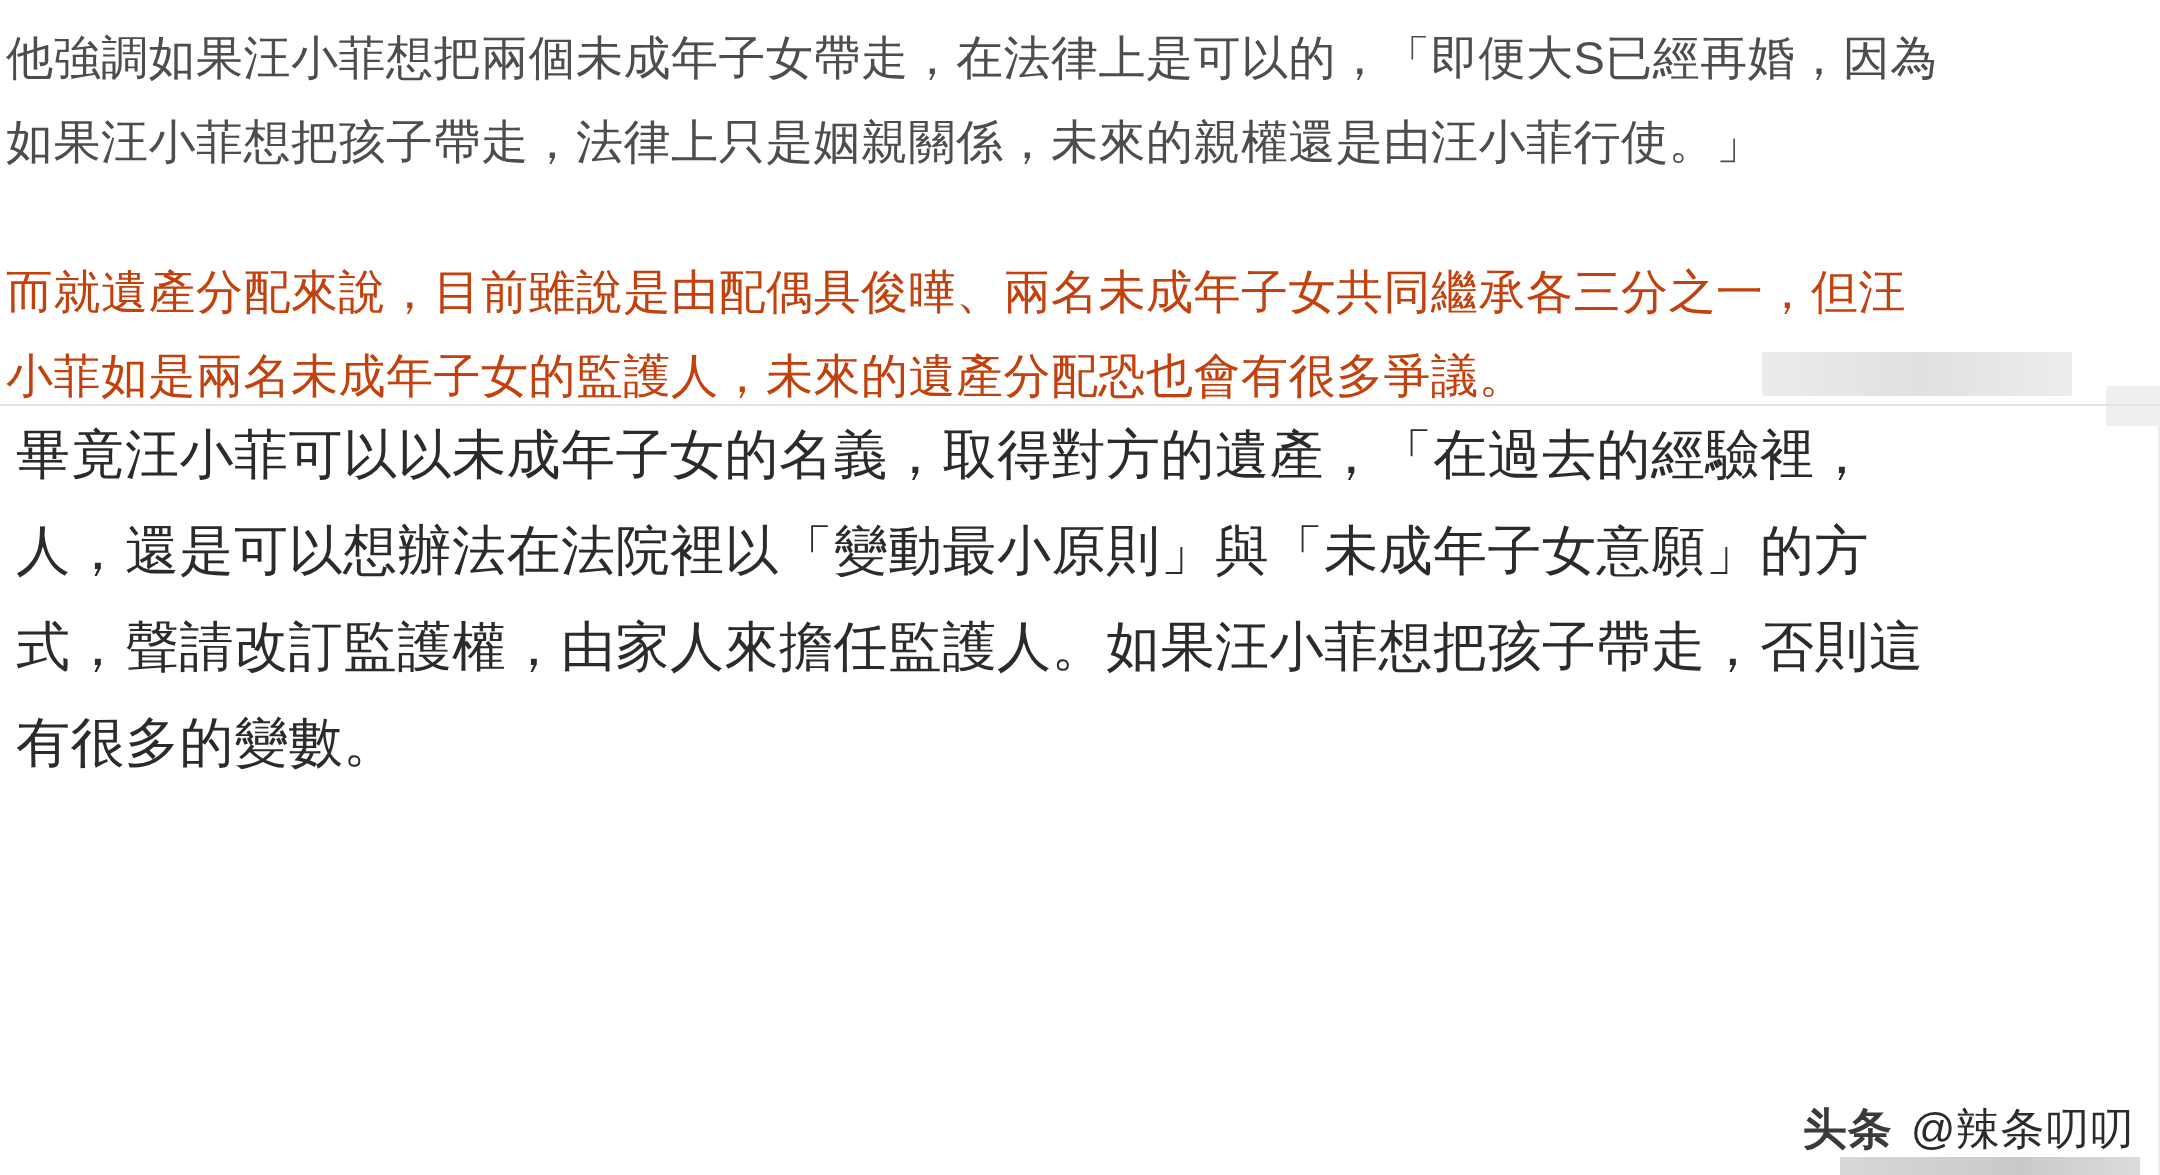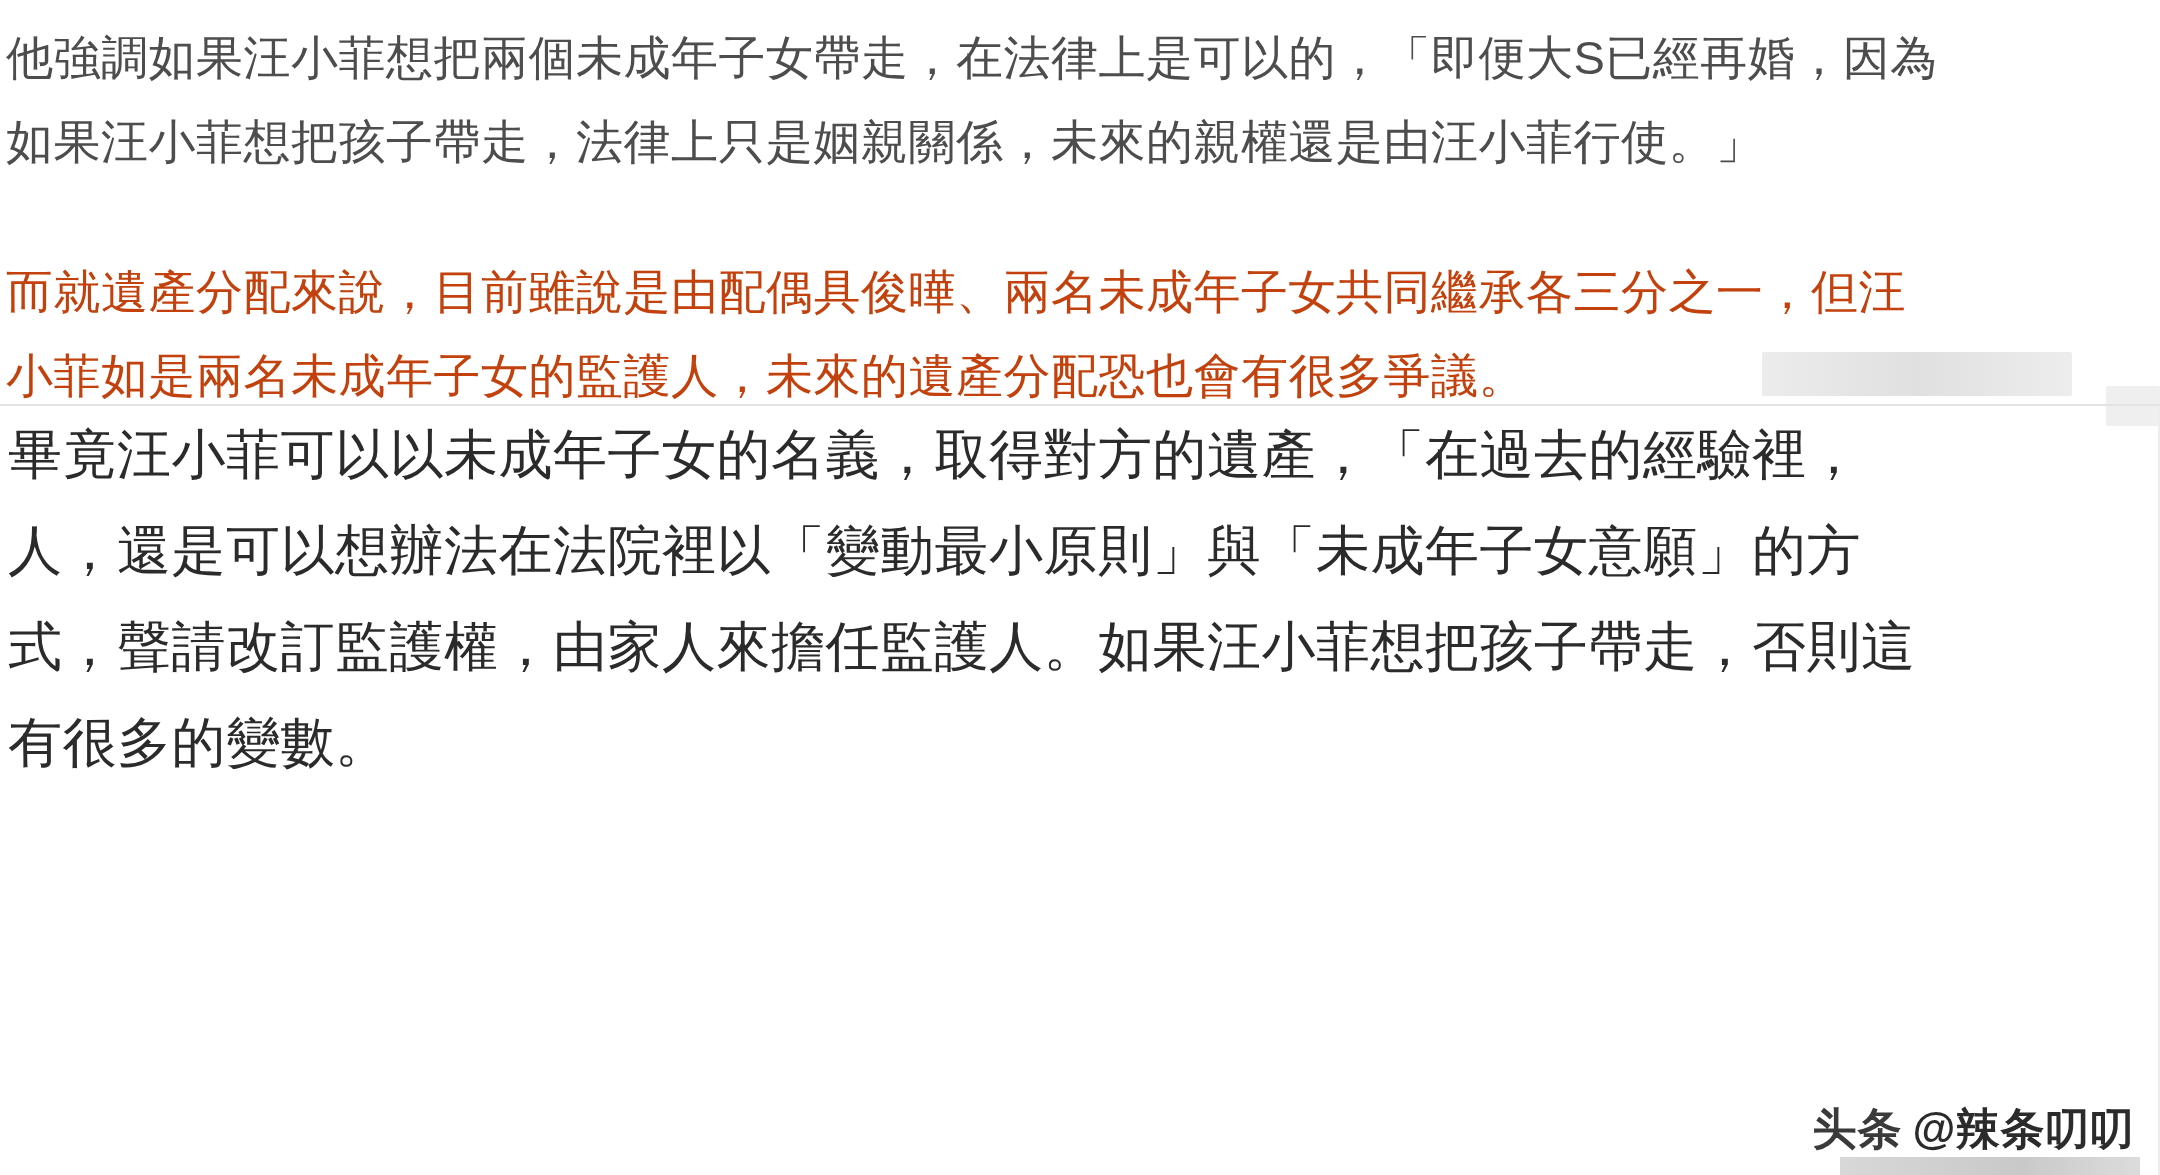--- a/index.html
+++ b/index.html
@@ -51,21 +51,21 @@
   .spacer {
     height: 66px;
   }
 
   
   .block-bottom {
     position: absolute;
     left: 0;
     top: 404px;
     width: 2160px;
-    padding: 0 8px;
+    padding: 0 16px;
     box-sizing: border-box;
     border-top: 2px solid #e3e3e3;
   }
 
   .para-dark {
     color: #2b2b2b;
     font-size: 54px;
     line-height: 96px;
     letter-spacing: 0.5px;
     white-space: nowrap;
@@ -93,34 +93,34 @@
     background: #efefef;
   }
 
   
   .watermark {
     position: absolute;
     right: 26px;
     bottom: 24px;
     display: flex;
     align-items: center;
-    gap: 10px;
+    gap: 18px;
     margin-top: 32px;
   }
   .wm-logo {
     color: #3a3a3a;
     font-size: 44px;
     font-weight: 700;
     letter-spacing: 1px;
     line-height: 1;
   }
   .wm-name {
     color: #2b2b2b;
     font-size: 44px;
-    font-weight: 700;
+    font-weight: 400;
     letter-spacing: 0.5px;
     line-height: 1;
   }
   .wm-bar {
     position: absolute;
     right: 20px;
     bottom: 0px;
     width: 300px;
     height: 18px;
     background: linear-gradient(90deg, #d8d8d8 0%, #c9c9c9 60%, #dcdcdc 100%);

